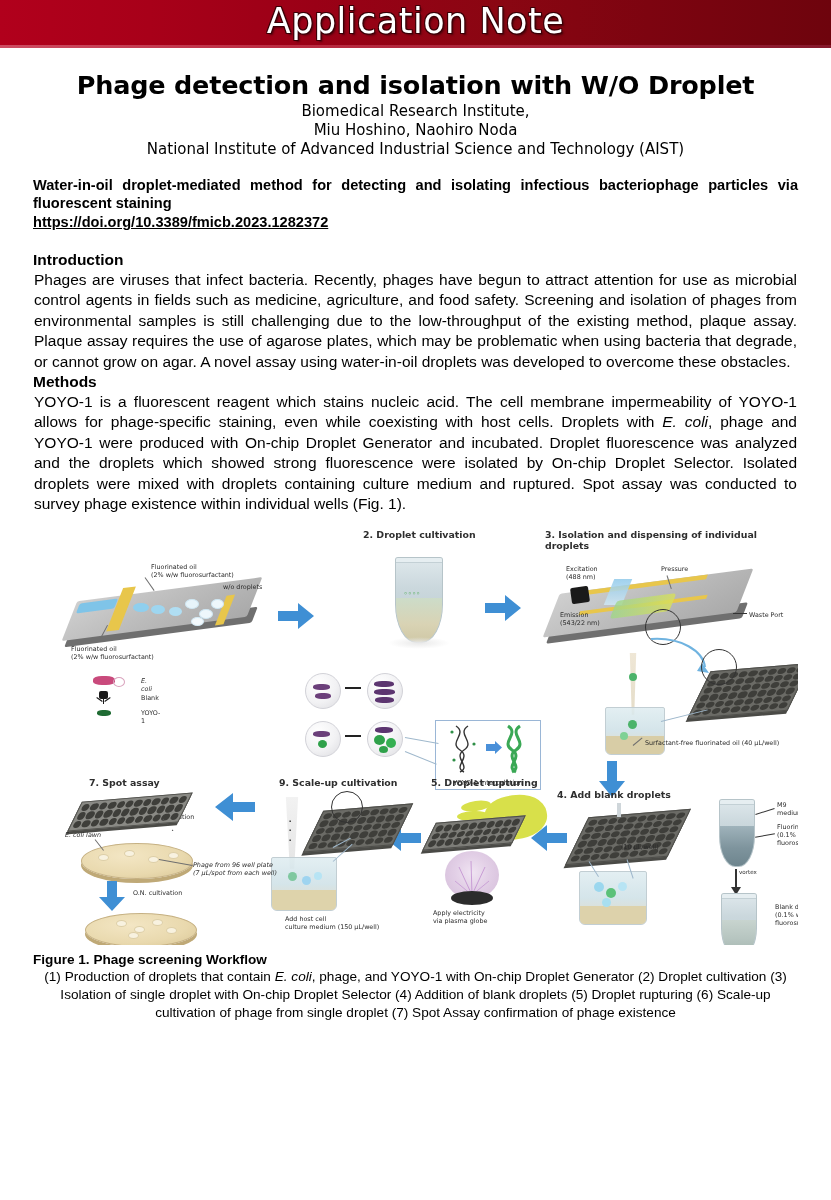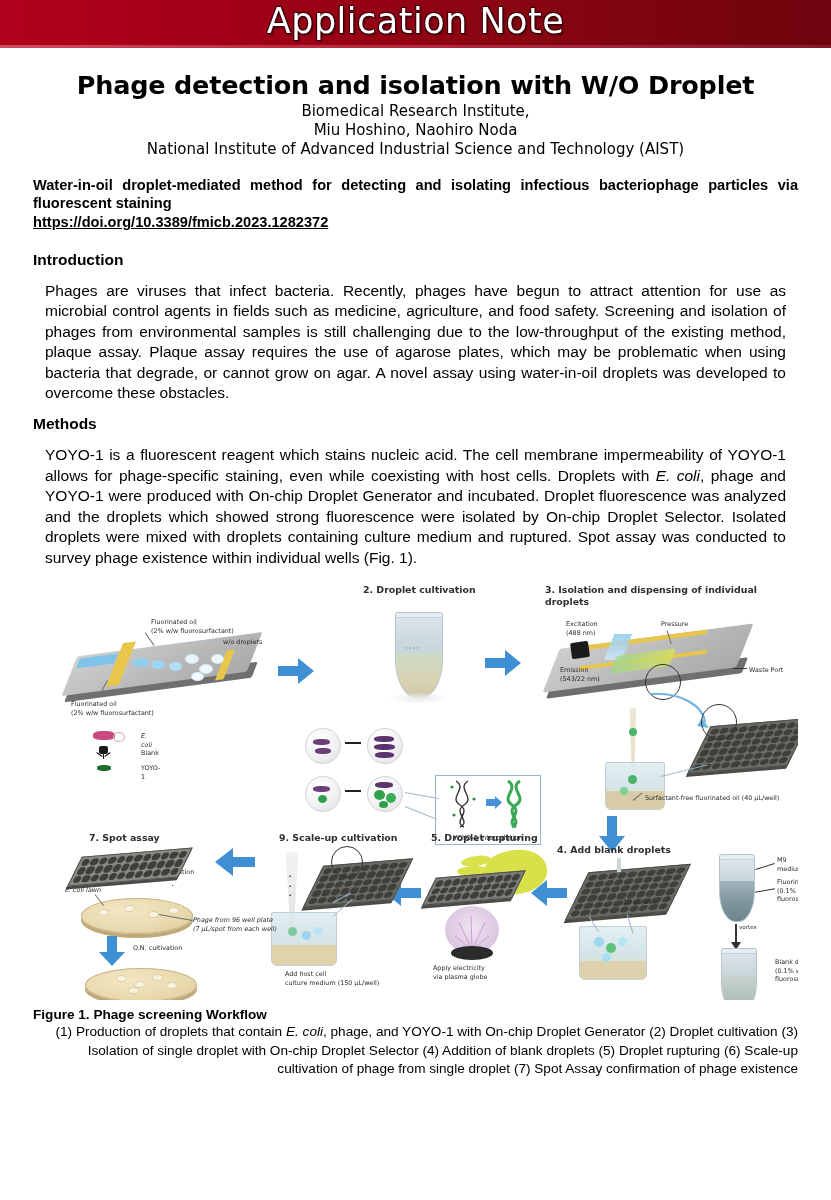--- a/index.html
+++ b/index.html
@@ -101,21 +101,21 @@
     font-size: 15.5px;
     margin-top: 19px;
     margin-bottom: 0;
   }
   .section-head.tight { margin-top: 1px; }
   .body-text {
     font-size: 15.5px;
     line-height: 1.32;
     text-align: justify;
     text-align-last: left;
-    margin: 12px;
+    margin: 1px;
   }
   .body-text i { font-style: italic; }
 
   
   .figure {
     position: relative;
     margin: 10px 0 0 0;
     width: 765px;
     height: 420px;
     background: #ffffff;
@@ -288,21 +288,21 @@
 
   
   .cap-title {
     font-weight: bold;
     font-size: 13.6px;
     margin-top: 7px;
   }
   .cap-body {
     font-size: 13.6px;
     line-height: 1.35;
-    text-align: right;
+    text-align: center;
     margin-top: 1px;
   }
   .cap-body i { font-style: italic; }
 </style>
 </head>
 <body>
 
 <div class="banner">
   <div class="banner-title">Application Note</div>
   <div class="banner-underline"></div>

